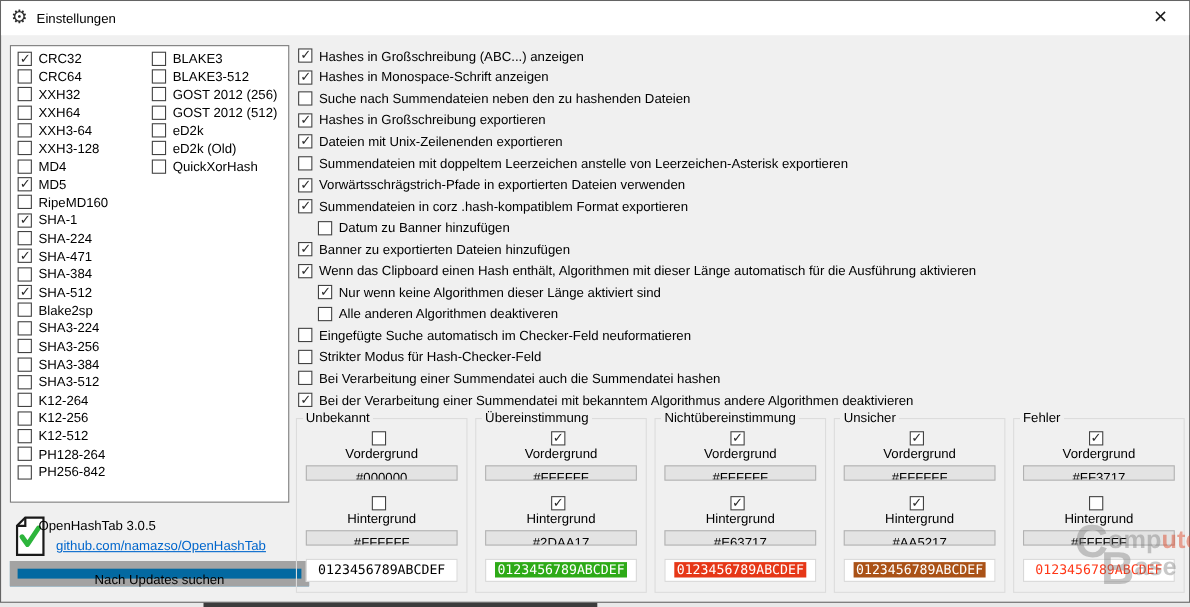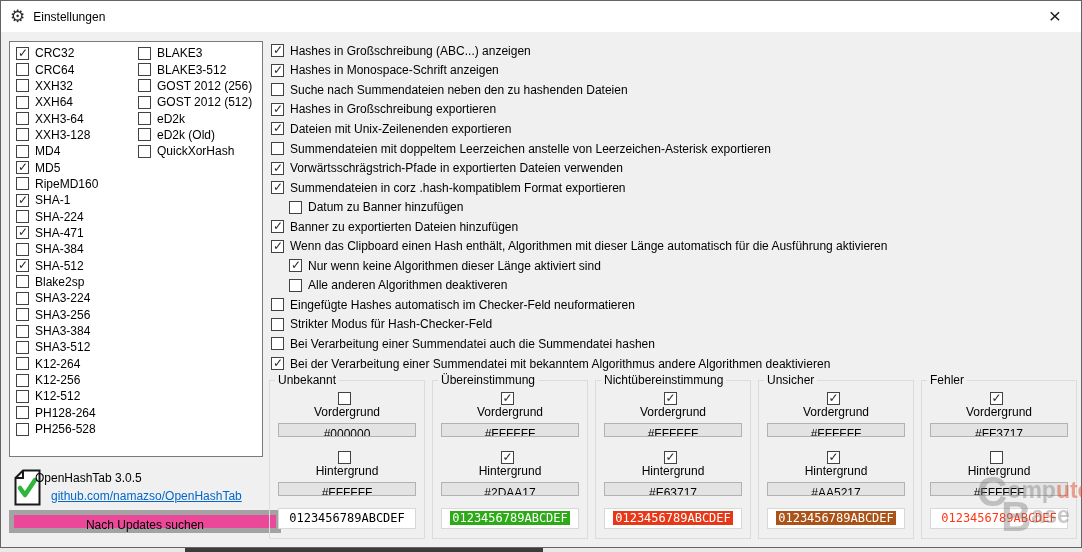--- a/index.html
+++ b/index.html
@@ -45,21 +45,21 @@
   }
   
   .about-icon { position:absolute; left:13px; top:468px; width:27px; height:37px; }
   .about-name { position:absolute; left:34px; top:470px; }
   .about-link {
     position:absolute; left:50px; top:488px; color:#0066cc;
     text-decoration:underline; cursor:pointer;
   }
   .update-btn {
     position:absolute; left:8px; top:509px; width:272px; height:23px;
-    background:#ec4899; border:5px solid #a3a3a3; text-align:center;
+    background:#0369a1; border:7px solid #a3a3a3; text-align:center;
     line-height:21px; cursor:pointer;
   }
   
   .options { position:absolute; left:270px; top:40px; }
   .opt-row { height:19.55px; display:flex; align-items:center; white-space:nowrap; }
   
   .groups {
     position:absolute; left:268px; top:372px; width:808px; height:166px;
     display:flex; gap:7px;
   }
@@ -194,21 +194,21 @@
         <label class="chk-row algo-row">
     <span class="cb"></span>
     <span class="lbl">K12-512</span>
   </label>
         <label class="chk-row algo-row">
     <span class="cb"></span>
     <span class="lbl">PH128-264</span>
   </label>
         <label class="chk-row algo-row">
     <span class="cb"></span>
-    <span class="lbl">PH256-528</span>
+    <span class="lbl">PH256-842</span>
   </label>
       </div>
     <div class="algo-col col2">
         <label class="chk-row algo-row">
     <span class="cb"></span>
     <span class="lbl">BLAKE3</span>
   </label>
         <label class="chk-row algo-row">
     <span class="cb"></span>
     <span class="lbl">BLAKE3-512</span>
@@ -295,21 +295,21 @@
       <label class="chk-row opt-row" style="padding-left: 18px;">
     <span class="cb checked"></span>
     <span class="lbl">Nur wenn keine Algorithmen dieser Länge aktiviert sind</span>
   </label>
       <label class="chk-row opt-row" style="padding-left: 18px;">
     <span class="cb"></span>
     <span class="lbl">Alle anderen Algorithmen deaktiveren</span>
   </label>
       <label class="chk-row opt-row">
     <span class="cb"></span>
-    <span class="lbl">Eingefügte Hashes automatisch im Checker-Feld neuformatieren</span>
+    <span class="lbl">Eingefügte Suche automatisch im Checker-Feld neuformatieren</span>
   </label>
       <label class="chk-row opt-row">
     <span class="cb"></span>
     <span class="lbl">Strikter Modus für Hash-Checker-Feld</span>
   </label>
       <label class="chk-row opt-row">
     <span class="cb"></span>
     <span class="lbl">Bei Verarbeitung einer Summendatei auch die Summendatei hashen</span>
   </label>
       <label class="chk-row opt-row">

